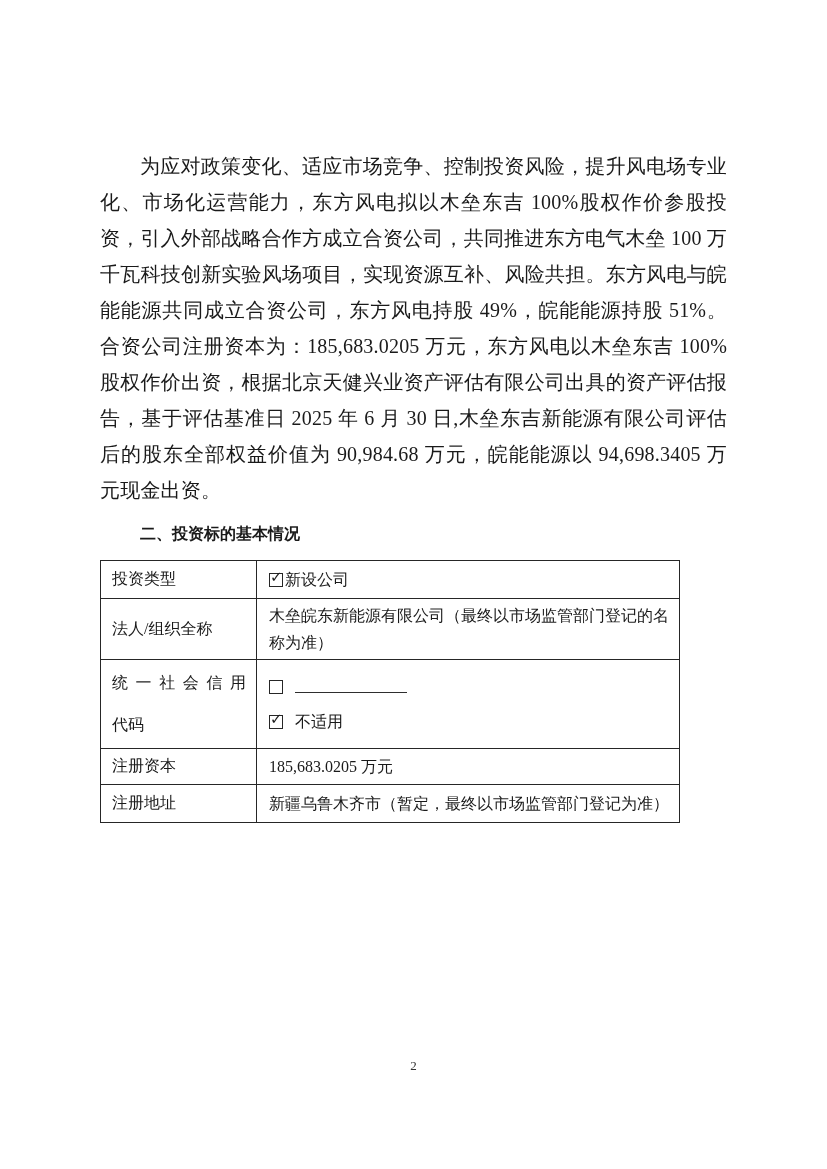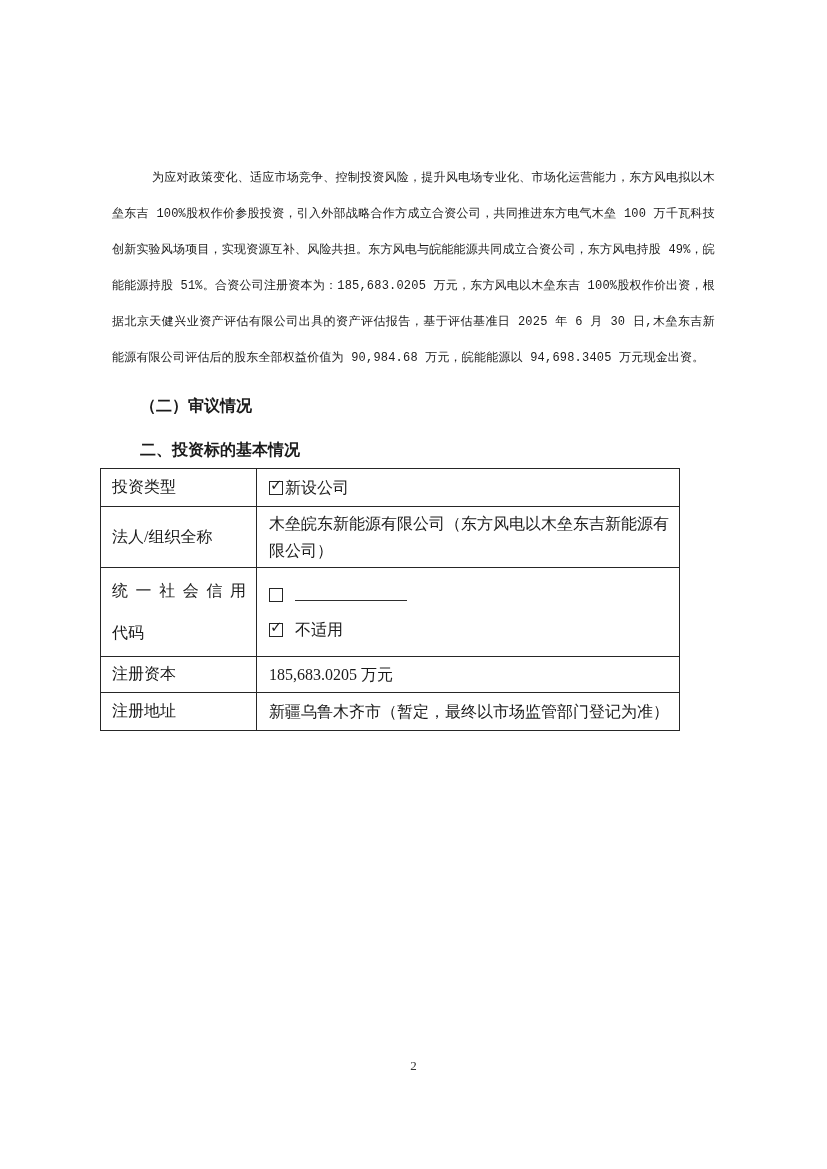--- a/index.html
+++ b/index.html
@@ -16,40 +16,40 @@
     font-family: "Liberation Serif", "DejaVu Serif", serif;
     color: #1a1a1a;
   }
   .content {
     position: absolute;
     left: 100px;
     top: 148px;
     width: 627px;
   }
   .para {
-    margin: 12px;
-    font-size: 12px;
+    margin: 0;
+    font-size: 20px;
     line-height: 36px;
     text-align: justify;
     text-indent: 40px;
     letter-spacing: 0.2px;
-    font-family: Liberation Mono, monospace;
   }
   .heading {
     margin: 8px 0 0 0;
     font-size: 16px;
     line-height: 36px;
     font-weight: 700;
     text-indent: 40px;
   }
   .heading.tight { margin-top: 0; }
   .info-table {
     border-collapse: collapse;
     table-layout: fixed;
     width: 580px;
+    margin-top: 8px;
   }
   .info-table td {
     border: 1px solid #262626;
     font-size: 16px;
     vertical-align: middle;
     overflow: hidden;
   }
   td.lab {
     width: 134px;
     padding: 2px 10px 2px 11px;
@@ -113,38 +113,37 @@
   }
 </style>
 </head>
 <body>
 
 <div class="page">
   <div class="content">
 
     <p class="para">为应对政策变化、适应市场竞争、控制投资风险，提升风电场专业化、市场化运营能力，东方风电拟以木垒东吉 100%股权作价参股投资，引入外部战略合作方成立合资公司，共同推进东方电气木垒 100 万千瓦科技创新实验风场项目，实现资源互补、风险共担。东方风电与皖能能源共同成立合资公司，东方风电持股 49%，皖能能源持股 51%。合资公司注册资本为：185,683.0205 万元，东方风电以木垒东吉 100%股权作价出资，根据北京天健兴业资产评估有限公司出具的资产评估报告，基于评估基准日 2025 年 6 月 30 日,木垒东吉新能源有限公司评估后的股东全部权益价值为 90,984.68 万元，皖能能源以 94,698.3405 万元现金出资。</p>
 
-    <h3 class="heading">（二）审议情况</h3>
 
 
 
     <h3 class="heading">二、投资标的基本情况</h3>
 
 
     <table class="info-table">
       <tbody>
           <tr class="r1">
         <td class="lab">投资类型</td>
         <td class="val">
           <span class="cb attached"><span class="tick">✓</span></span><span>新设公司</span>
         </td>
       </tr>
       <tr class="r2">
         <td class="lab">法人/组织全称</td>
-        <td class="val">木垒皖东新能源有限公司（东方风电以木垒东吉新能源有限公司）</td>
+        <td class="val">木垒皖东新能源有限公司（最终以市场监管部门登记的名称为准）</td>
       </tr>
       <tr class="r3">
         <td class="lab label-two">
           <div class="l1">统一社会信用</div>
           <div class="l2">代码</div>
         </td>
         <td class="val">
           <div class="opt">
             <span class="cb"></span>
             <span class="blank-underline"></span>

